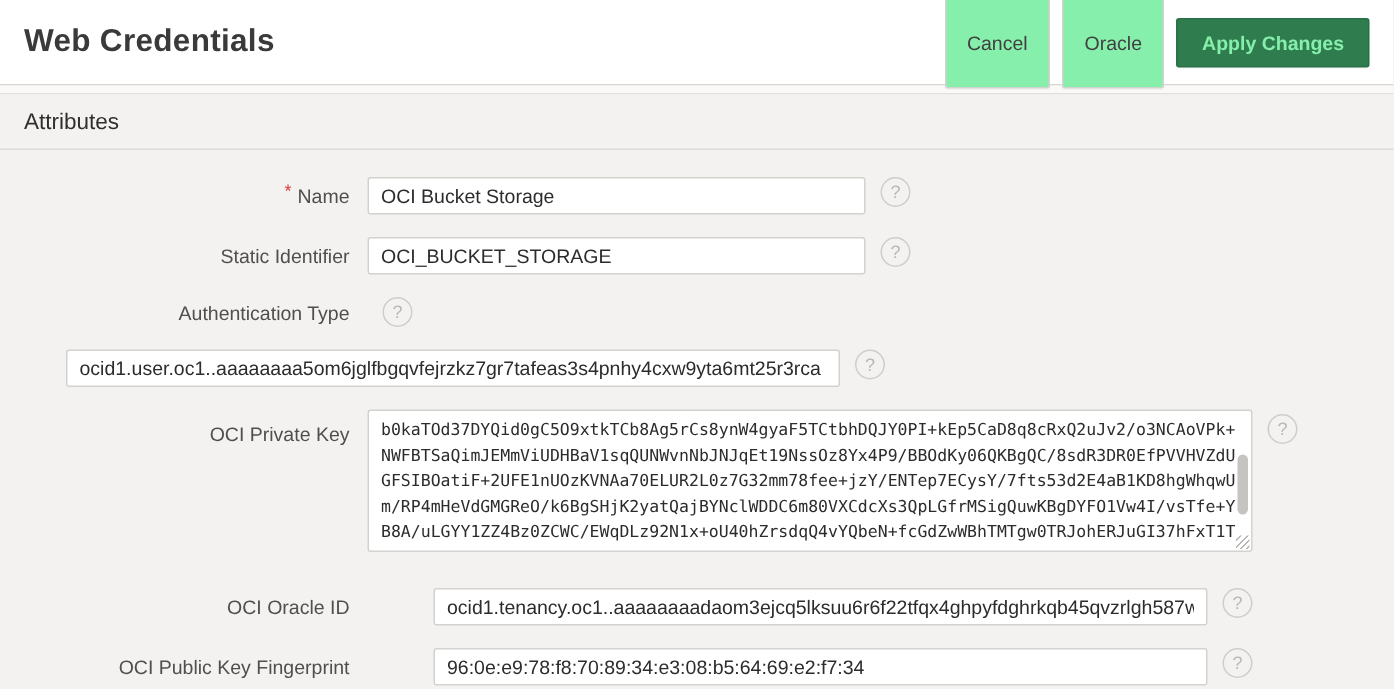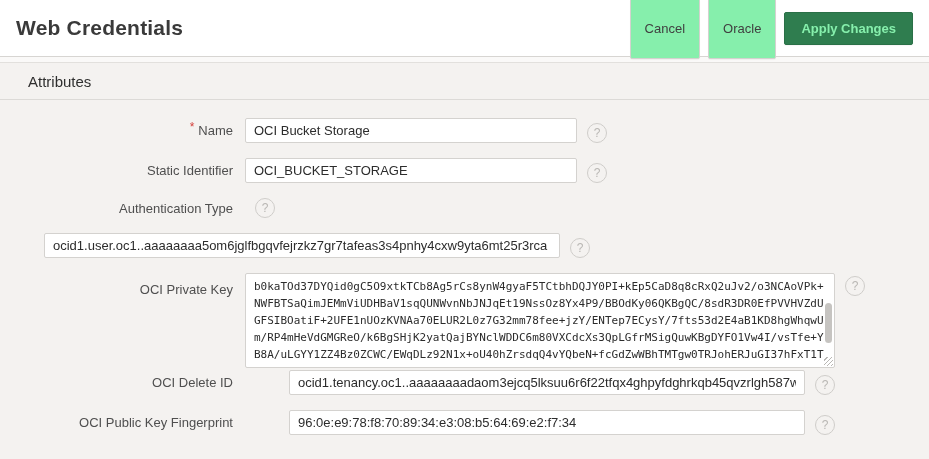--- a/index.html
+++ b/index.html
@@ -27,35 +27,35 @@
     box-shadow:0 1px 1px rgba(0,0,0,.04);
   }
   .btn-hot {
     background:#2f7d4f; border-color:#2a7047; color:#86efac; font-weight:bold;
     padding:9px 16px;
   }
   .header-gap { height:6px; background:#faf9f8; border-bottom:1px solid #e2e0dd; }
   
   .region-header {
     height:37px; display:flex; align-items:center;
-    padding:0 28px; border-bottom:1px solid #dcdad7;
+    padding:0 16px; border-bottom:1px solid #dcdad7;
     background:#f4f2f0;
   }
   .region-title { font-size:15px; color:#2f2f2f; }
   
   .form { padding-top:18px; }
   .row { display:flex; align-items:center; margin-bottom:15px; }
-  .row.top { align-items:flex-start; margin-bottom:2px; }
+  .row.top { align-items:flex-start; margin-bottom:24px; }
   .label-cell {
     width:245px; flex:0 0 245px; text-align:right; padding-right:12px;
     font-size:13px; color:#4f4f4f;
   }
   .row.top .label-cell { padding-top:9px; }
   .required { color:#d43f3a; margin-right:4px; position:relative; top:-4px; font-size:12px; }
-  .control-cell { display:flex; align-items:flex-end; }
+  .control-cell { display:flex; align-items:flex-start; }
   .row.top .control-cell { align-items:flex-start; }
   input.text, .select, textarea.key {
     font-family:"Liberation Sans", sans-serif;
     font-size:13px; color:#2c2c2c;
     background:#ffffff; border:1px solid #d4d2cf; border-radius:2px;
     padding:3px 8px; height:25px; outline:none;
   }
   .w-name   { width:332px; }
   .w-select { width:183px; }
   .w-id     { width:516px;margin-left:44px; }
@@ -149,21 +149,21 @@
 m/RP4mHeVdGMGReO/k6BgSHjK2yatQajBYNclWDDC6m80VXCdcXs3QpLGfrMSigQuwKBgDYFO1Vw4I/vsTfe+Y
 B8A/uLGYY1ZZ4Bz0ZCWC/EWqDLz92N1x+oU40hZrsdqQ4vYQbeN+fcGdZwWBhTMTgw0TRJohERJuGI37hFxT1T</textarea>
         <div class="scroll-thumb"></div>
         <div class="resize-handle"></div>
       </div>
       <span class="help-icon">?</span>
     </div>
   </div>
 
   <div class="row">
-    <div class="label-cell">OCI Delete ID</div>
+    <div class="label-cell">OCI Oracle ID</div>
     <div class="control-cell">
       <input class="text w-id" type="text" value="ocid1.tenancy.oc1..aaaaaaaadaom3ejcq5lksuu6r6f22tfqx4ghpyfdghrkqb45qvzrlgh587w7d2q" style="">
       <span class="help-icon">?</span>
     </div>
   </div>
 
   <div class="row">
     <div class="label-cell">OCI Public Key Fingerprint</div>
     <div class="control-cell">
       <input class="text w-id" type="text" value="96:0e:e9:78:f8:70:89:34:e3:08:b5:64:69:e2:f7:34" style="">

